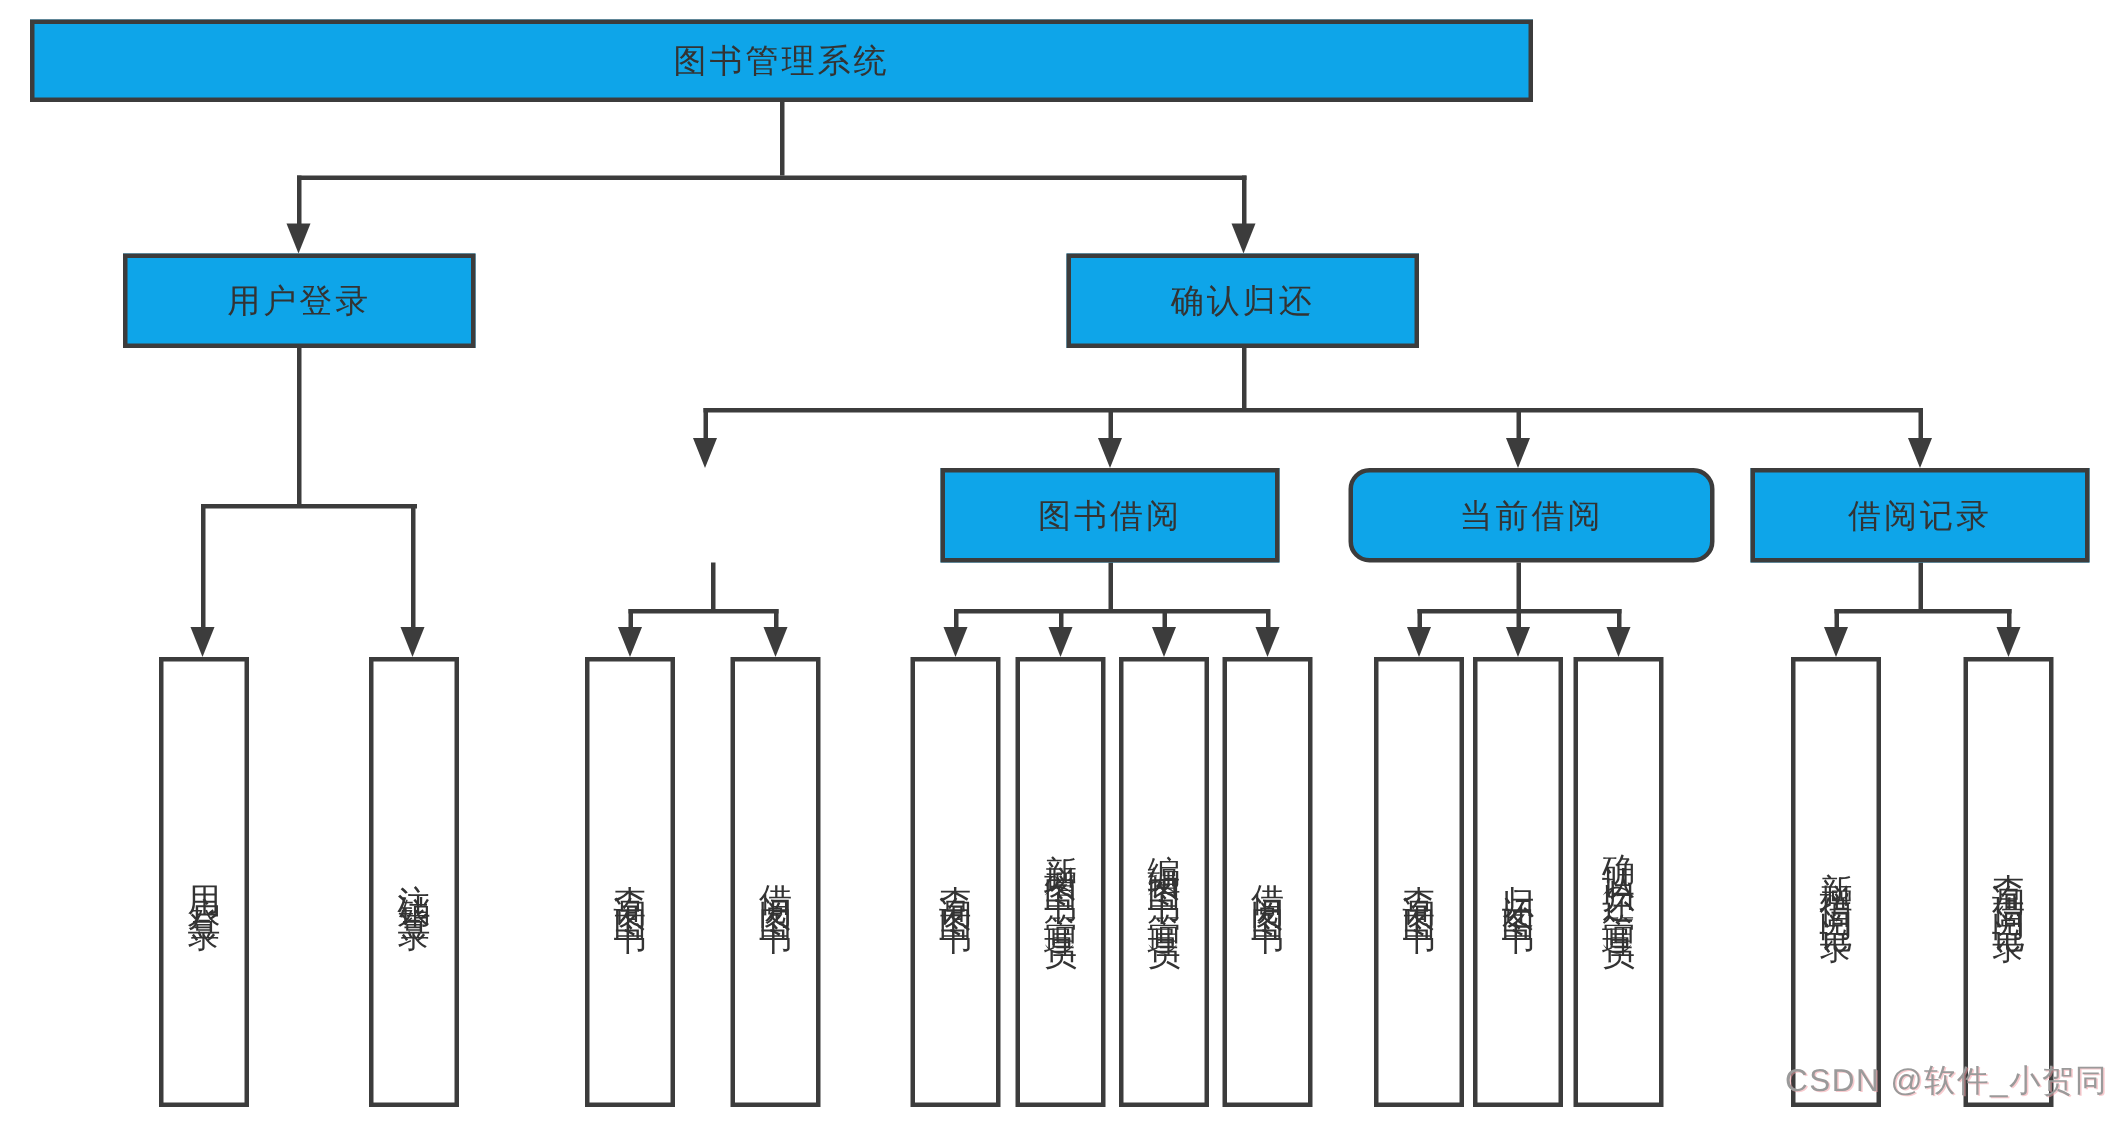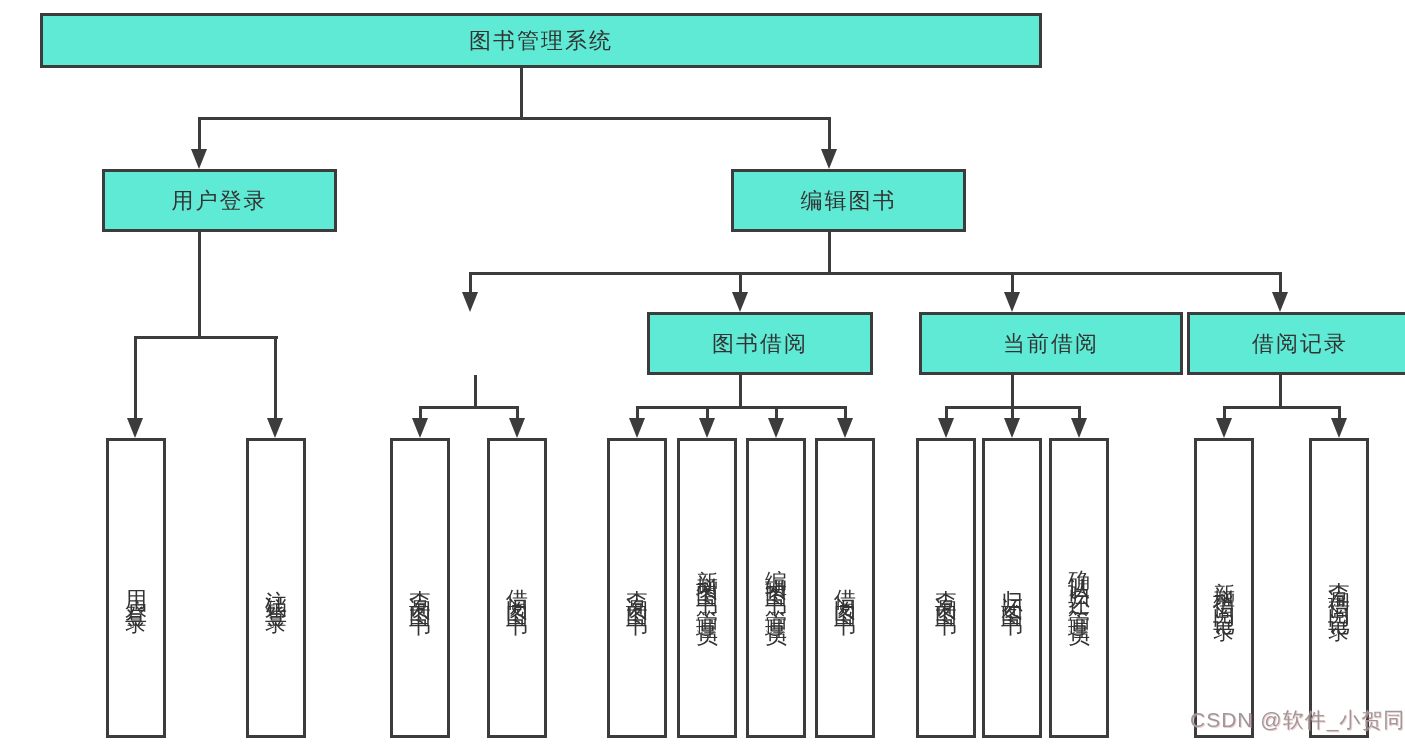--- a/index.html
+++ b/index.html
@@ -12,27 +12,26 @@
   #canvas{
     position:relative;
     width:1405px;height:747px;
     background:#ffffff;
     overflow:hidden;
   }
   .box{
     position:absolute;
     box-sizing:border-box;
     border:3px solid var(--line);
-    background:#5eead4;
+    background:#0ea5e9;
     display:flex;align-items:center;justify-content:center;
     color:var(--text);
     font-size:22px;
     letter-spacing:2px;
     z-index:2;
-    margin-left:20px;
   }
   .vbox{
     position:absolute;
     box-sizing:border-box;
     border:3px solid var(--line);
     background:#ffffff;
     display:flex;align-items:center;justify-content:center;
     color:var(--text);
     font-size:22px;
     z-index:2;
@@ -77,21 +76,21 @@
 
   <div class="vl" style="left:198px;top:117px;height:33px;"></div>
   <div class="arrow" style="left:191px;top:149px;"></div>
   <div class="vl" style="left:828px;top:117px;height:33px;"></div>
   <div class="arrow" style="left:821px;top:149px;"></div>
 
   <div class="box" style="left:82px;top:169px;width:235px;height:63px;">
     <span>用户登录</span>
   </div>
   <div class="box" style="left:711px;top:169px;width:235px;height:63px;">
-    <span>编辑图书</span>
+    <span>确认归还</span>
   </div>
 
   <div class="vl" style="left:198px;top:232px;height:104px;"></div>
   <div class="hl" style="left:134px;top:336px;width:144px;"></div>
   <div class="vl" style="left:134px;top:336px;height:83px;"></div>
   <div class="arrow" style="left:127px;top:418px;"></div>
   <div class="vl" style="left:274px;top:336px;height:83px;"></div>
   <div class="arrow" style="left:267px;top:418px;"></div>
 
   <div class="vl" style="left:828px;top:232px;height:40px;"></div>
@@ -102,21 +101,21 @@
   <div class="vl" style="left:739px;top:272px;height:22px;"></div>
   <div class="arrow" style="left:732px;top:292px;"></div>
   <div class="vl" style="left:1011px;top:272px;height:22px;"></div>
   <div class="arrow" style="left:1004px;top:292px;"></div>
   <div class="vl" style="left:1279px;top:272px;height:22px;"></div>
   <div class="arrow" style="left:1272px;top:292px;"></div>
 
   <div class="box" style="left:627px;top:312px;width:226px;height:63px;">
     <span>图书借阅</span>
   </div>
-  <div class="box" style="left:899px;top:312px;width:264px;height:63px;">
+  <div class="box" style="left:899px;top:312px;width:244px;height:63px;border-radius:14px;">
     <span>当前借阅</span>
   </div>
   <div class="box" style="left:1167px;top:312px;width:226px;height:63px;">
     <span>借阅记录</span>
   </div>
 
   <div class="vl" style="left:474px;top:375px;height:31px;"></div>
   <div class="hl" style="left:419px;top:406px;width:100px;"></div>
   <div class="vl" style="left:419px;top:406px;height:14px;"></div>
   <div class="arrow" style="left:412px;top:418px;"></div>

